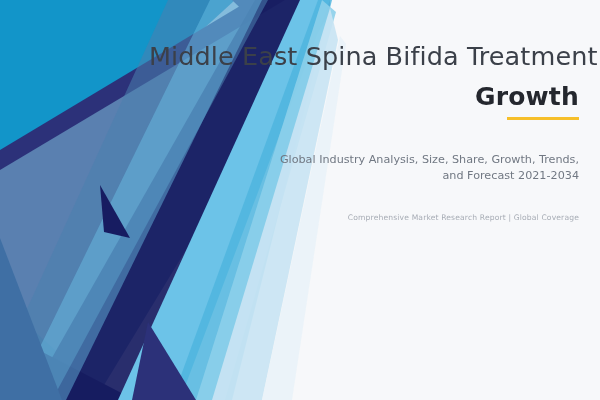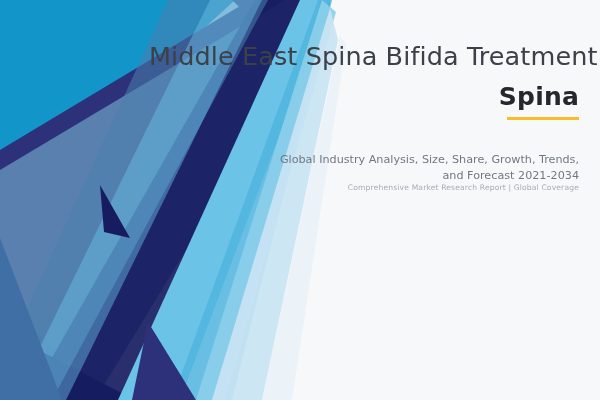--- a/index.html
+++ b/index.html
@@ -69,21 +69,21 @@
   }
   .subtitle {
     font-size: 11.2px;
     line-height: 16px;
     color: #717883;
     font-weight: 400;
   }
   .caption {
     position: absolute;
     right: 21px;
-    top: 182px;
+    top: 212px;
     width: 330px;
     text-align: right;
     font-size: 7.6px;
     line-height: 11px;
     color: #a7acb5;
     font-weight: 400;
     letter-spacing: 0.15px;
   }
 </style>
 </head>
@@ -126,21 +126,21 @@
 
     <polygon points="100,185 130,238 104,232" fill="#171c61"></polygon>
 
     <polygon points="262,400 340,36 346,44 292,400" fill="#e7f1f8" opacity="0.75"></polygon>
   </svg>
 
   <div class="content">
 
     <div class="title-block">
       <div class="title-line-1">Middle East Spina Bifida Treatment</div>
-      <div class="title-line-2">Spina</div>
+      <div class="title-line-2">Growth</div>
       <div class="accent-underline"></div>
     </div>
 
     <div class="subtitle-block">
       <div class="subtitle">Global Industry Analysis, Size, Share, Growth, Trends, and Forecast 2021-2034</div>
     </div>
 
     <div class="caption">Comprehensive Market Research Report | Global Coverage</div>
 
   </div>

